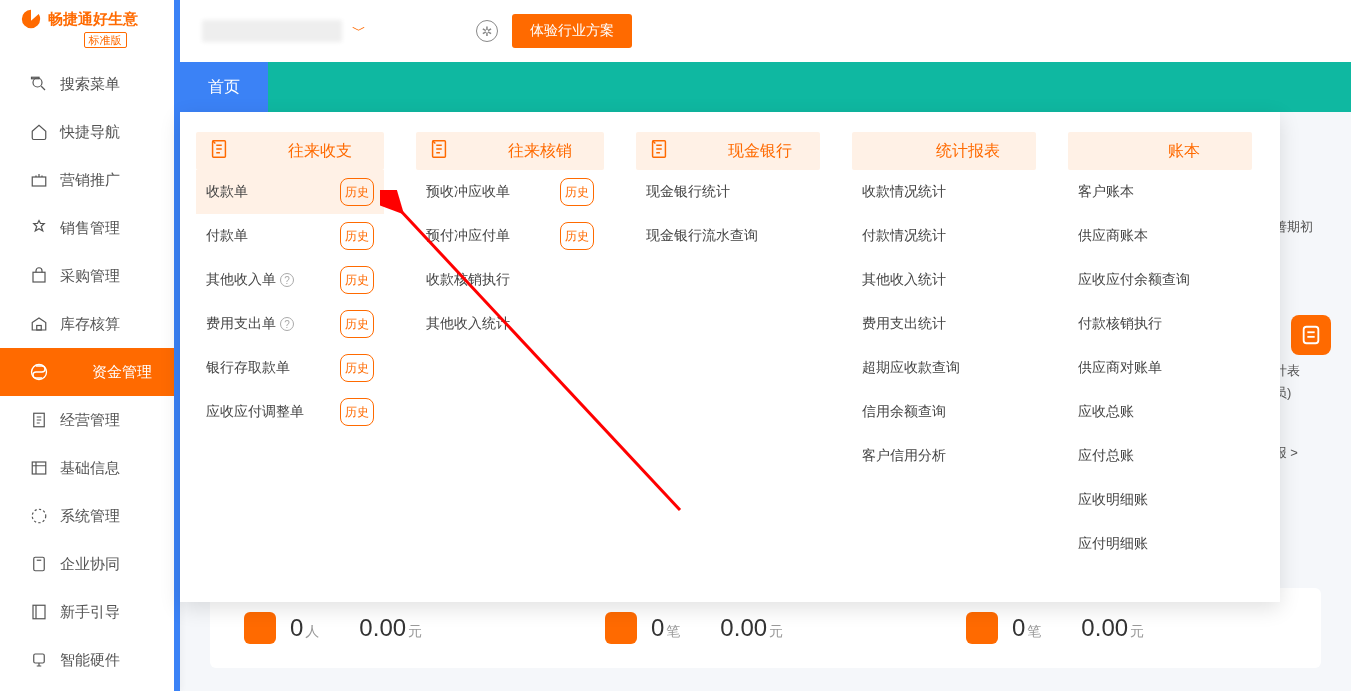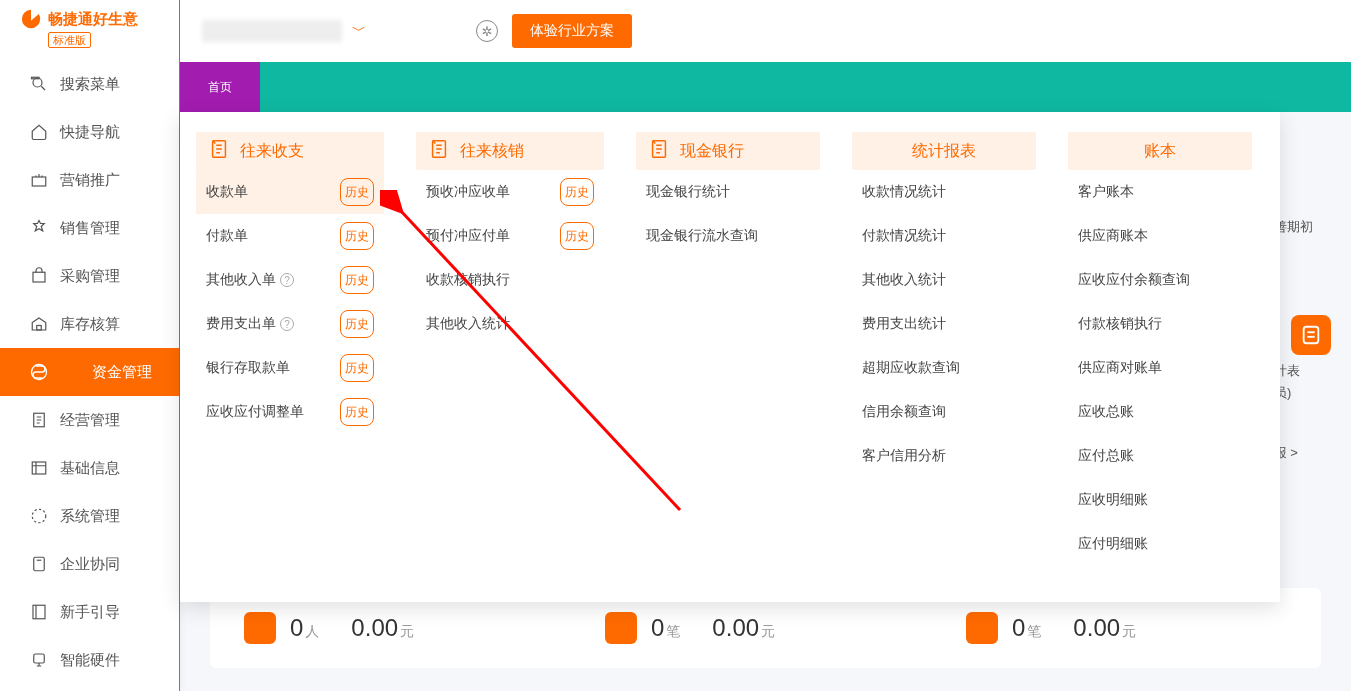--- a/index.html
+++ b/index.html
@@ -1,19 +1,19 @@
 <!DOCTYPE html>
 <html><head>
 <meta charset="utf-8">
 <style>
   * { box-sizing: border-box; margin: 0; padding: 0; font-family: "Microsoft YaHei", "PingFang SC", sans-serif; }
   body { width: 1351px; height: 691px; background: #f5f7fa; overflow: hidden; position: relative; }
 
   
-  .sidebar { position: absolute; left: 0; top: 0; width: 180px; height: 691px; background: #fff; border-right: 1px solid #3b82f6; box-shadow: 2px 0 6px rgba(0,0,0,0.04); }
+  .sidebar { position: absolute; left: 0; top: 0; width: 180px; height: 691px; background: #fff; border-right: 6px solid #3b82f6; box-shadow: 2px 0 6px rgba(0,0,0,0.04); text-align: center; }
   .logo-area { padding: 8px 12px 4px 20px; }
   .logo-row { display: flex; align-items: center; gap: 6px; }
   .logo-icon { width: 22px; height: 22px; }
   .logo-text { font-size: 15px; font-weight: 600; color: #ff6a00; }
   .logo-tag { display: inline-block; margin-top: 2px; margin-left: 28px; font-size: 11px; color: #ff6a00; border: 1px solid #ff6a00; border-radius: 2px; padding: 0 4px; line-height: 14px; }
 
   .nav { margin-top: 8px; }
   .nav-item { display: flex; align-items: center; gap: 12px; height: 48px; padding: 0 20px 0 30px; font-size: 15px; color: #555; cursor: pointer; }
   .nav-item.active { background: #ff6a00; color: #fff; gap: 44px; }
   .nav-icon { width: 18px; height: 18px; display: inline-flex; align-items: center; justify-content: center; }
@@ -22,48 +22,48 @@
   
   .topbar { position: absolute; left: 180px; top: 0; right: 0; height: 62px; background: #fff; display: flex; align-items: center; padding: 0 22px; gap: 14px; }
   .org-select { display: flex; align-items: center; gap: 10px; min-width: 260px; }
   .org-name { width: 140px; height: 22px; background: #eee; border-radius: 2px; filter: blur(2px); }
   .chevron { color: #ff6a00; font-size: 14px; }
   .gear { width: 22px; height: 22px; border: 1.5px solid #888; border-radius: 50%; display: flex; align-items: center; justify-content: center; color: #888; font-size: 13px; }
   .cta-btn { background: #ff6a00; color: #fff; border: none; border-radius: 3px; height: 34px; padding: 0 18px; font-size: 14px; cursor: pointer; }
 
   
   .tabbar { position: absolute; left: 180px; top: 62px; right: 0; height: 50px; background: #0fb8a1; display: flex; align-items: stretch; }
-  .tabbar-tab { display: flex; align-items: center; padding: 16px 28px; color: #fff; font-size: 12px; background: #a21caf; }
+  .tabbar-tab { display: flex; align-items: center; padding: 16px 28px; color: #fff; font-size: 16px; background: #3b82f6; }
 
   
   .bg-right-hints { position: absolute; right: 0; top: 200px; width: 90px; font-size: 13px; color: #555; }
   .bg-right-hints div { margin: 18px 0; white-space: nowrap; }
   .bg-float-icon { position: absolute; right: 20px; top: 315px; width: 40px; height: 40px; background: #ff6a00; border-radius: 8px; display:flex; align-items:center; justify-content:center; }
 
   
   .stat-row { position: absolute; left: 210px; right: 30px; top: 588px; height: 80px; background: #fff; border-radius: 6px; display: flex; align-items: center; padding: 0 34px; gap: 40px; }
   .stat-block { display: flex; align-items: center; gap: 14px; flex: 1; }
   .stat-icon { width: 32px; height: 32px; background: #ff6a00; border-radius: 6px; }
   .stat-num { font-size: 24px; color: #333; font-weight: 400; }
   .stat-unit { font-size: 14px; color: #999; margin-left: 2px; }
-  .stat-num2 { font-size: 24px; color: #333; margin-left: 18px; }
+  .stat-num2 { font-size: 24px; color: #333; margin-left: 26px; }
 
   
   .mega { position: absolute; left: 180px; top: 112px; width: 1100px; background: #fff; box-shadow: 0 6px 20px rgba(0,0,0,0.12); padding: 20px 0 36px 0; }
   .mega-cols { display: flex; }
   .mega-col { padding: 0 16px; }
   .mega-col.c1 { width: 220px; }
   .mega-col.c2 { width: 220px; }
   .mega-col.c3 { width: 216px; }
   .mega-col.c4 { width: 216px; }
   .mega-col.c5 { width: 216px; }
 
   .col-header { height: 38px; background: #fff1e6; display: flex; align-items: center; gap: 10px; padding: 0 12px; color: #ff6a00; font-size: 16px; font-weight: 500; border-radius: 2px; }
   .col-header svg { width: 22px; height: 22px; }
-  .col-header .txt { flex:1; text-align:left; }
+  .col-header .txt { flex:1; text-align:left;margin-left:48px; }
   .col-header.center .txt { text-align:center; }
 
   .mega-list { }
   .mega-item { display: flex; align-items: center; justify-content: space-between; height: 44px; padding: 0 10px; font-size: 14px; color: #444; cursor: pointer; }
   .mega-item.active { background: #fff1e6; }
   .mega-item .label { display: flex; align-items: center; gap: 4px; }
   .help-q { display:inline-flex; width:14px; height:14px; border:1px solid #aaa; border-radius:50%; font-size:10px; align-items:center; justify-content:center; color:#aaa; }
   .hist-tag { border: 1px solid #ff6a00; color: #ff6a00; font-size: 12px; padding: 4px 4px; border-radius: 8px; line-height: 18px; }
 
   

